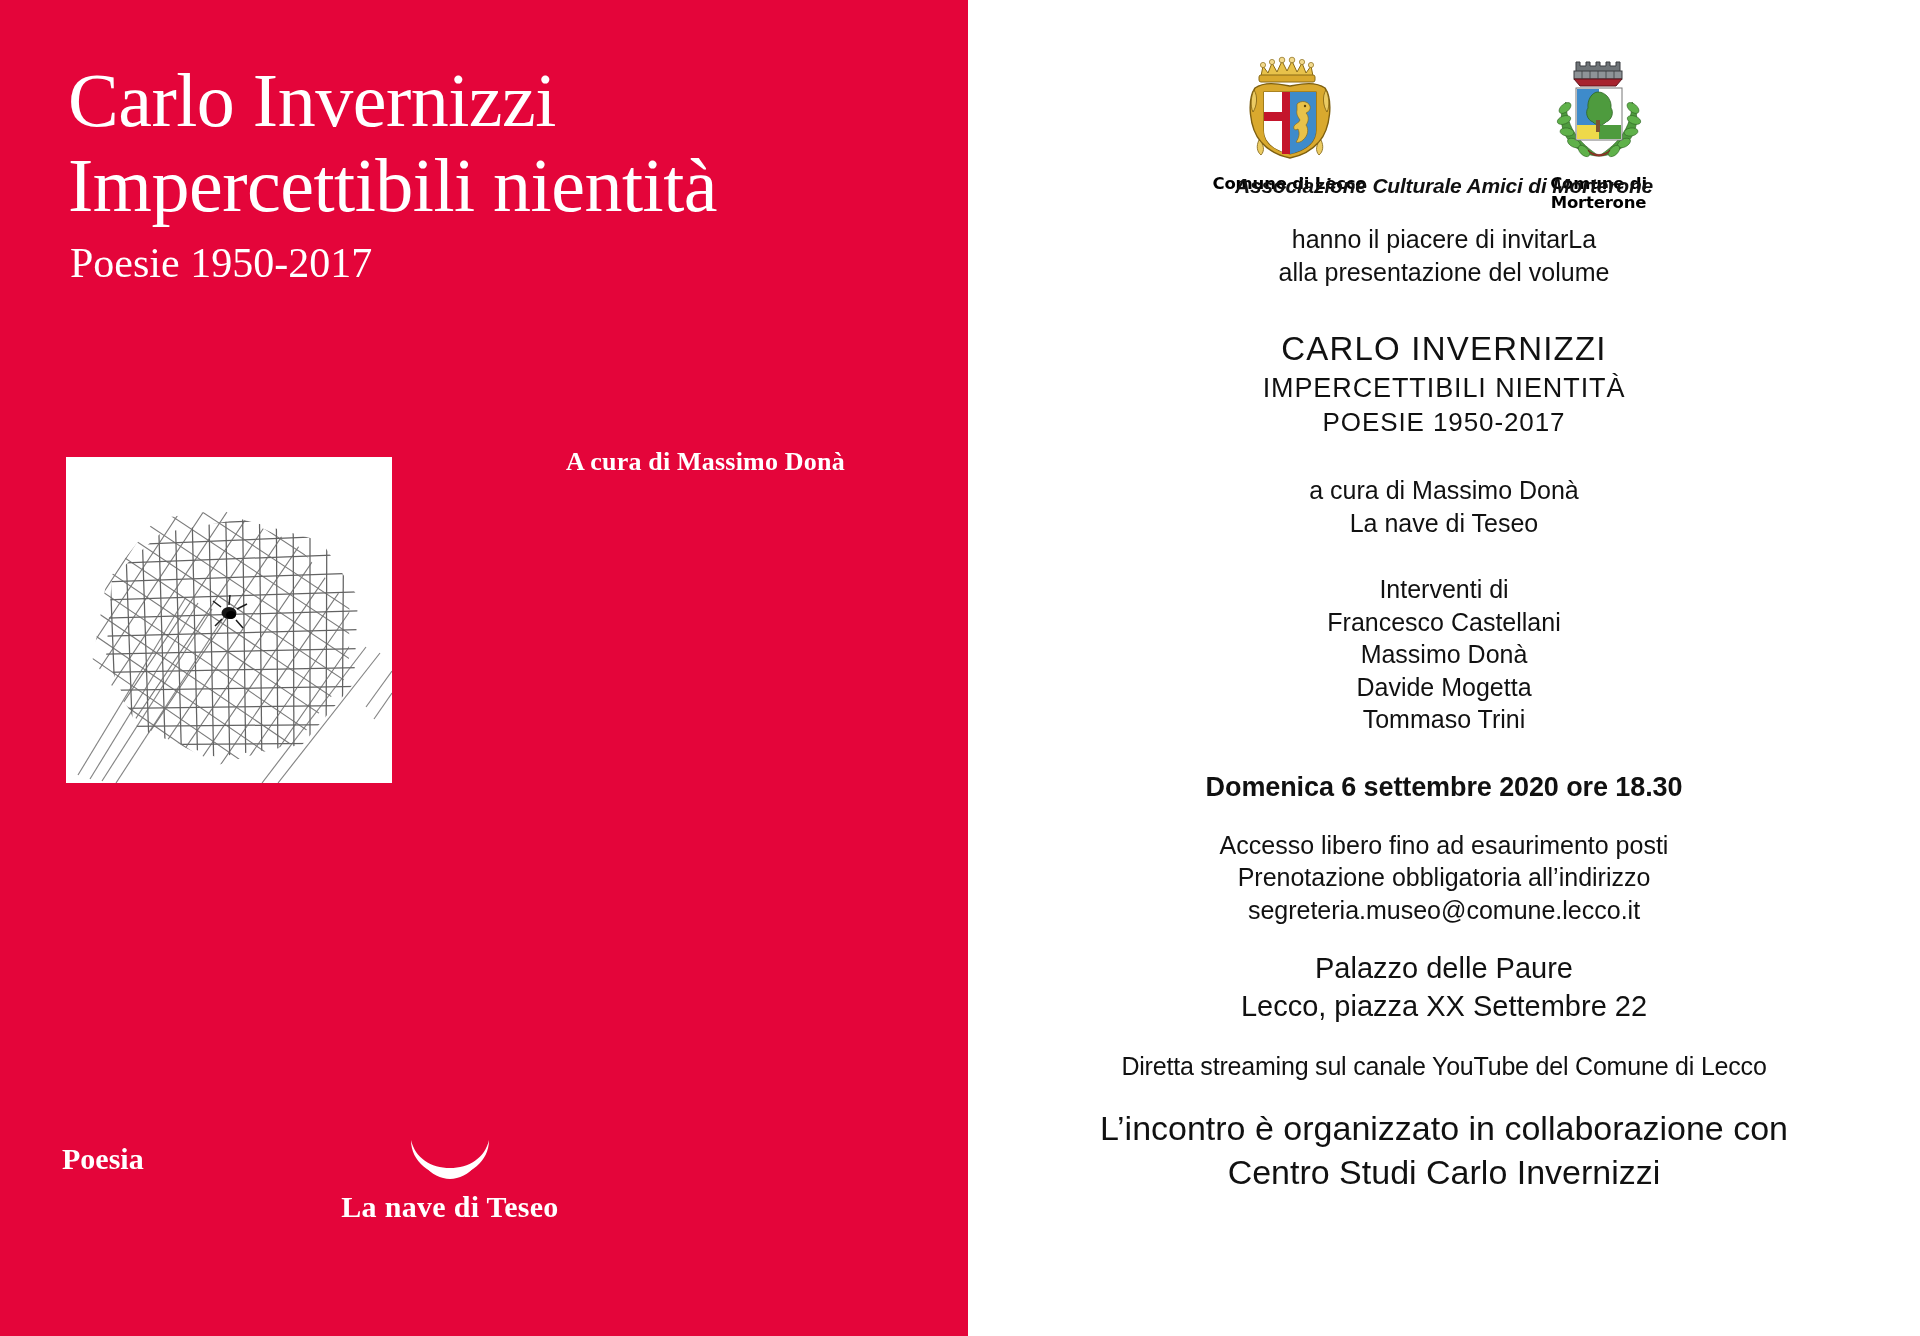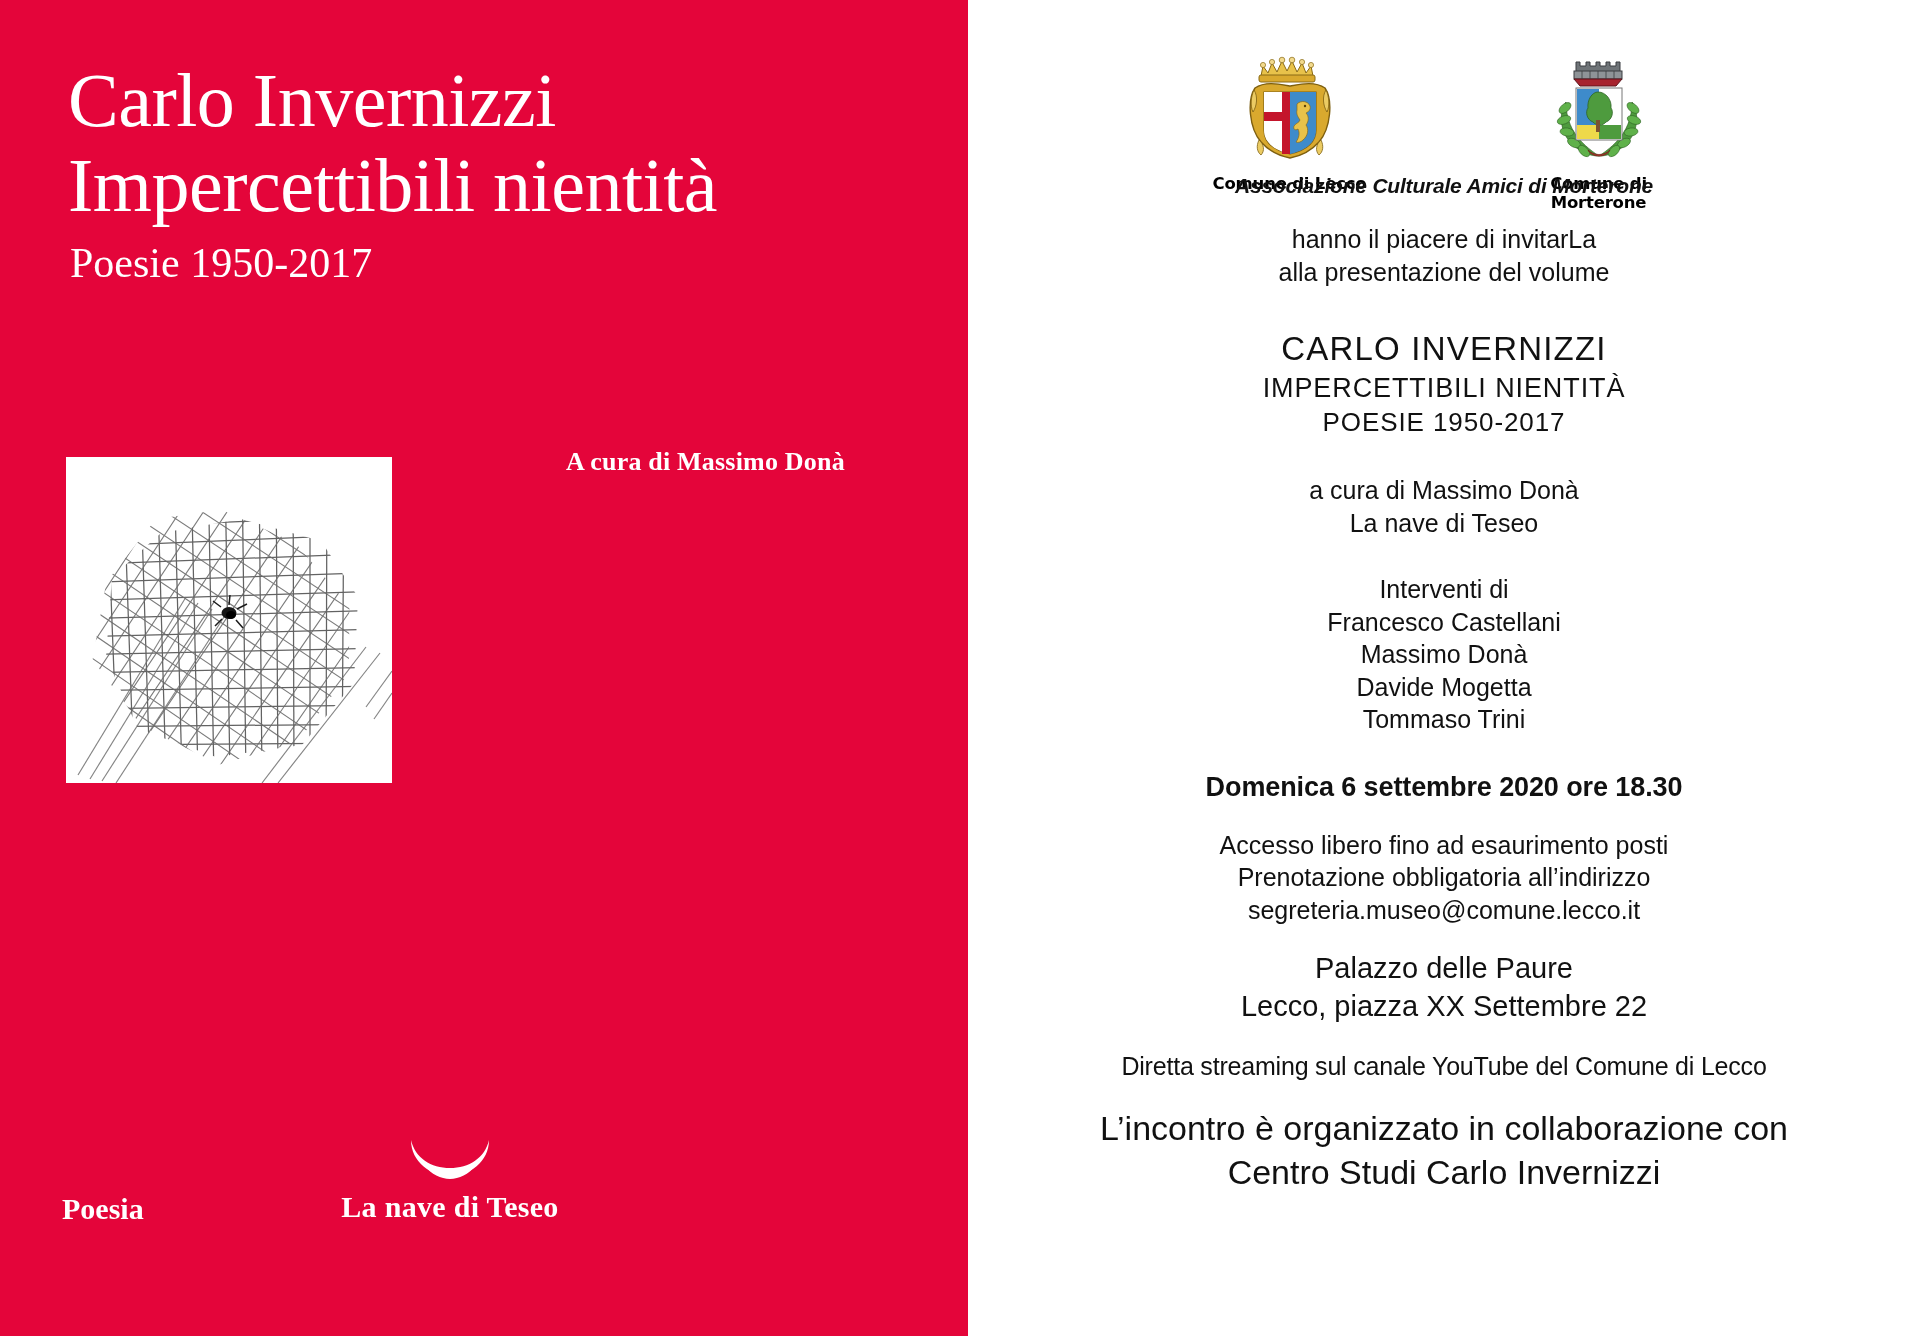--- a/index.html
+++ b/index.html
@@ -74,21 +74,21 @@
     height: 326px;
     background: #ffffff;
     overflow: hidden;
   }
   #artwork-box svg { display: block; width: 326px; height: 326px; }
 
   
   .cover-imprint-poesia {
     position: absolute;
     left: 62px;
-    top: 1192px;
+    top: 1142px;
     color: #ffffff;
     font-family: "Liberation Serif", serif;
     font-size: 30px;
     font-weight: 700;
   }
   .cover-publisher {
     position: absolute;
     left: 300px;
     top: 1138px;
     width: 300px;

